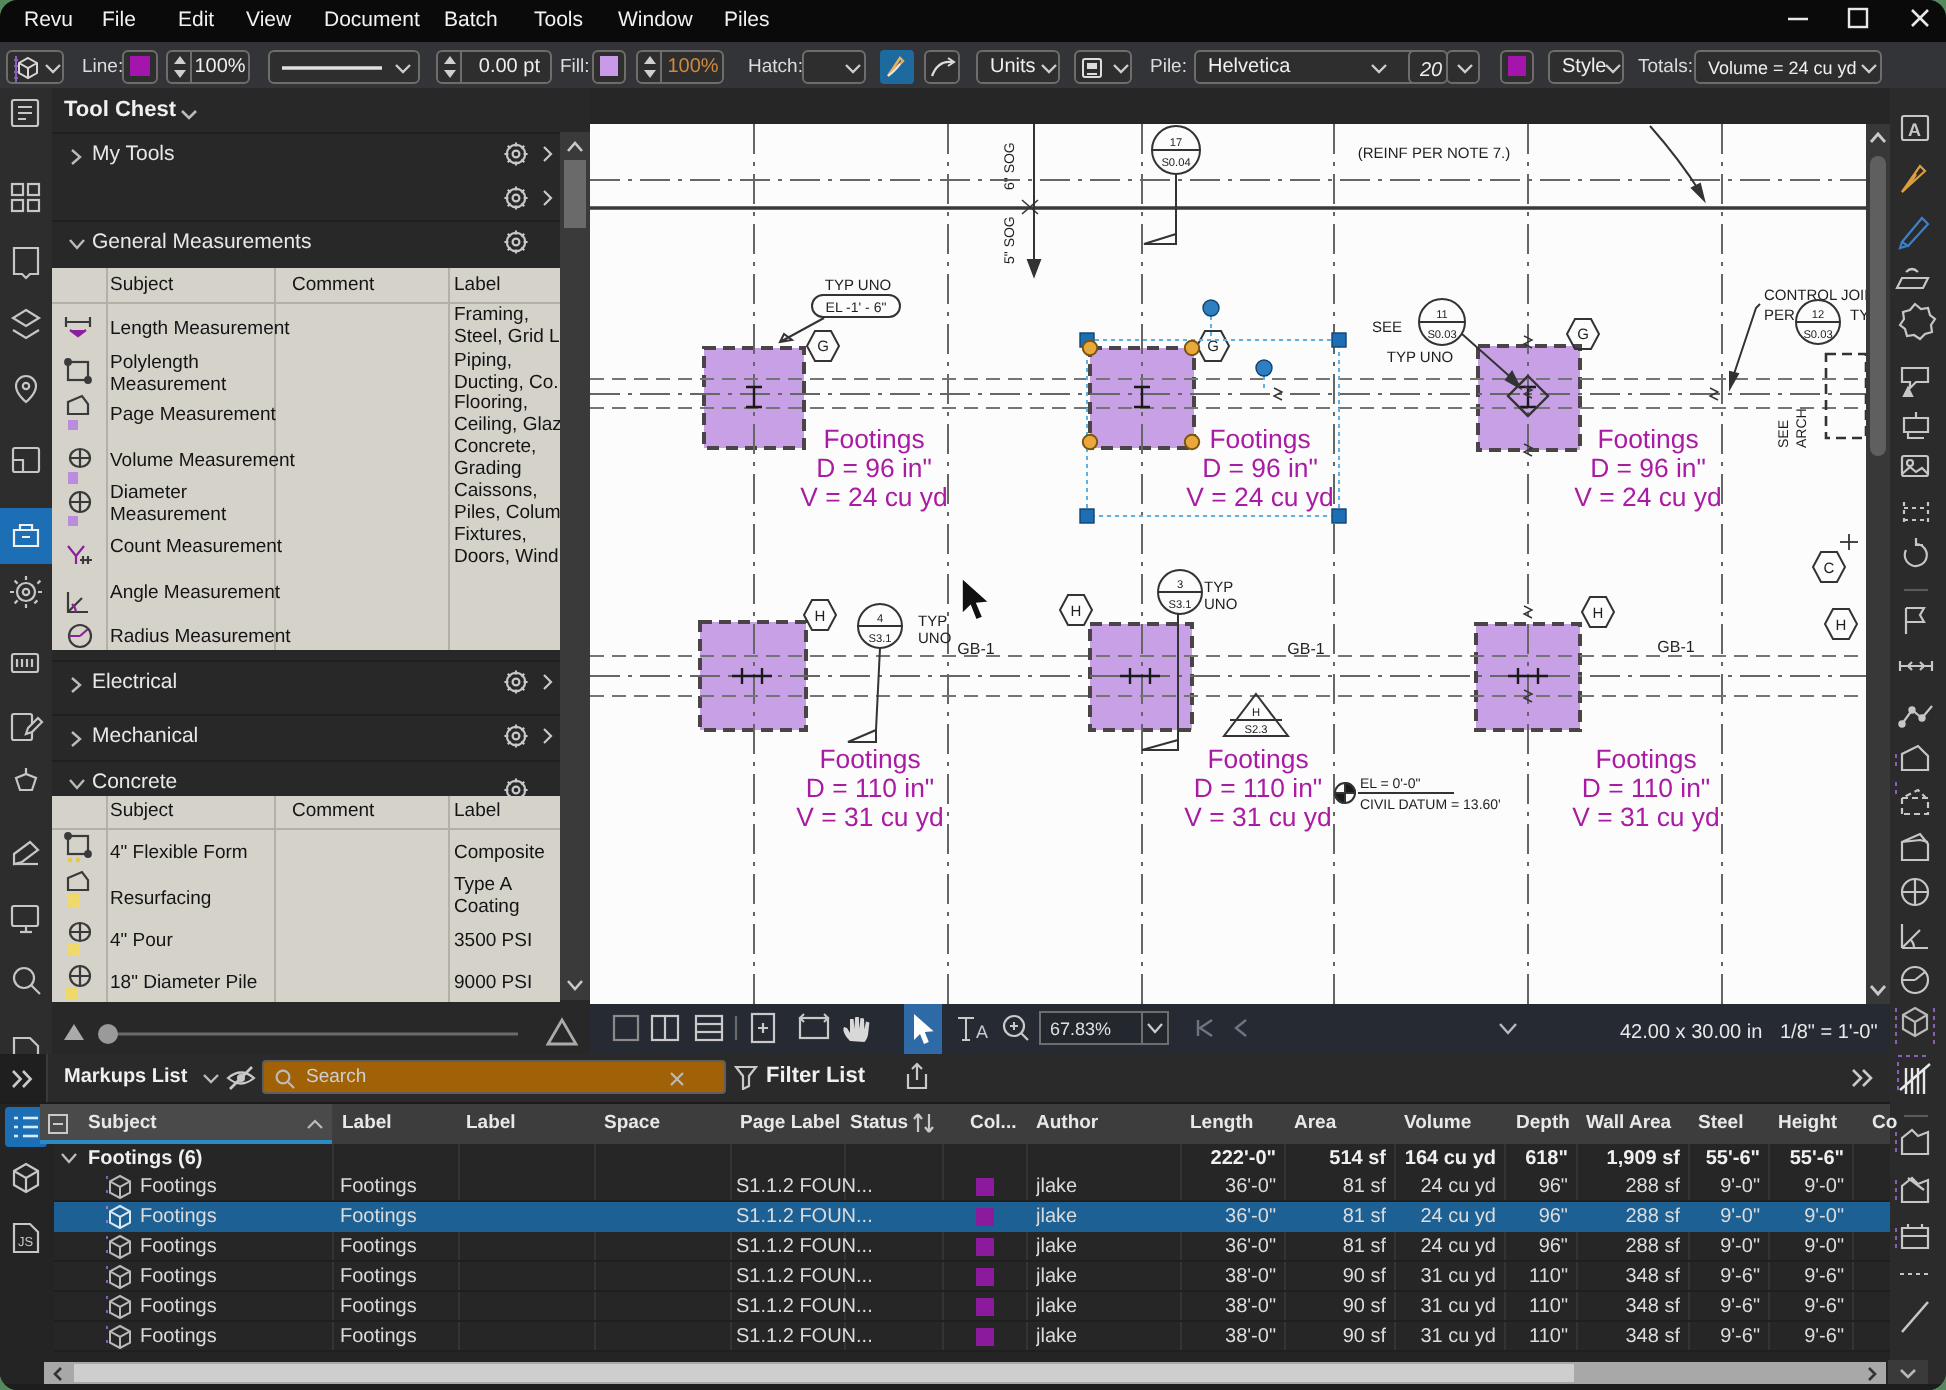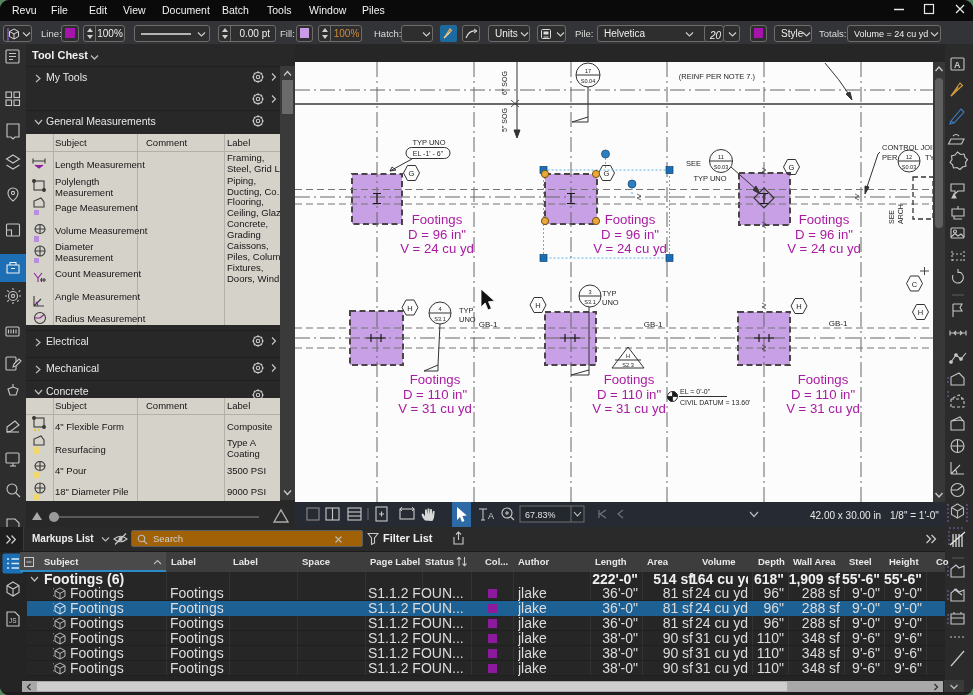--- a/index.html
+++ b/index.html
@@ -29,21 +29,21 @@
   .lt-col{position:absolute;top:0;bottom:0;width:1px;background:#b3b0a8;}
   
   #tabbar{left:295px;top:44px;width:678px;height:18px;background:#222222;}
   #canvas{left:295px;top:62px;width:638px;height:440px;background:#fcfcfc;}
   #vscroll{left:933px;top:62px;width:12px;height:440px;background:#383838;}
   #bottombar{left:295px;top:502px;width:650px;height:25px;background:#262b33;}
   #rightstrip{left:945px;top:44px;width:28px;height:651px;background:#2b2b2b;}
   
   #markups{left:0px;top:527px;width:945px;height:168px;background:#242424;}
   .mcol{position:absolute;top:0;bottom:0;width:1px;background:#3e3e3e;}
-  .mrow{position:absolute;left:27px;width:918px;height:15px;font-size:14px;color:#dcdcdc;}
+  .mrow{position:absolute;left:27px;width:918px;height:15px;font-size:10px;color:#dcdcdc;}
   .mcell{position:absolute;top:0;height:15px;line-height:15px;white-space:nowrap;overflow:hidden;}
   .num{text-align:right;}
   #bottomedge{left:0;top:692px;width:973px;height:3px;background:#1d1d1d;}
 </style>
 </head>
 <body>
 <div id="stage">
 <div id="win">
   <div class="abs" id="titlebar">
     <span class="menu" style="left:12px">Revu</span>

